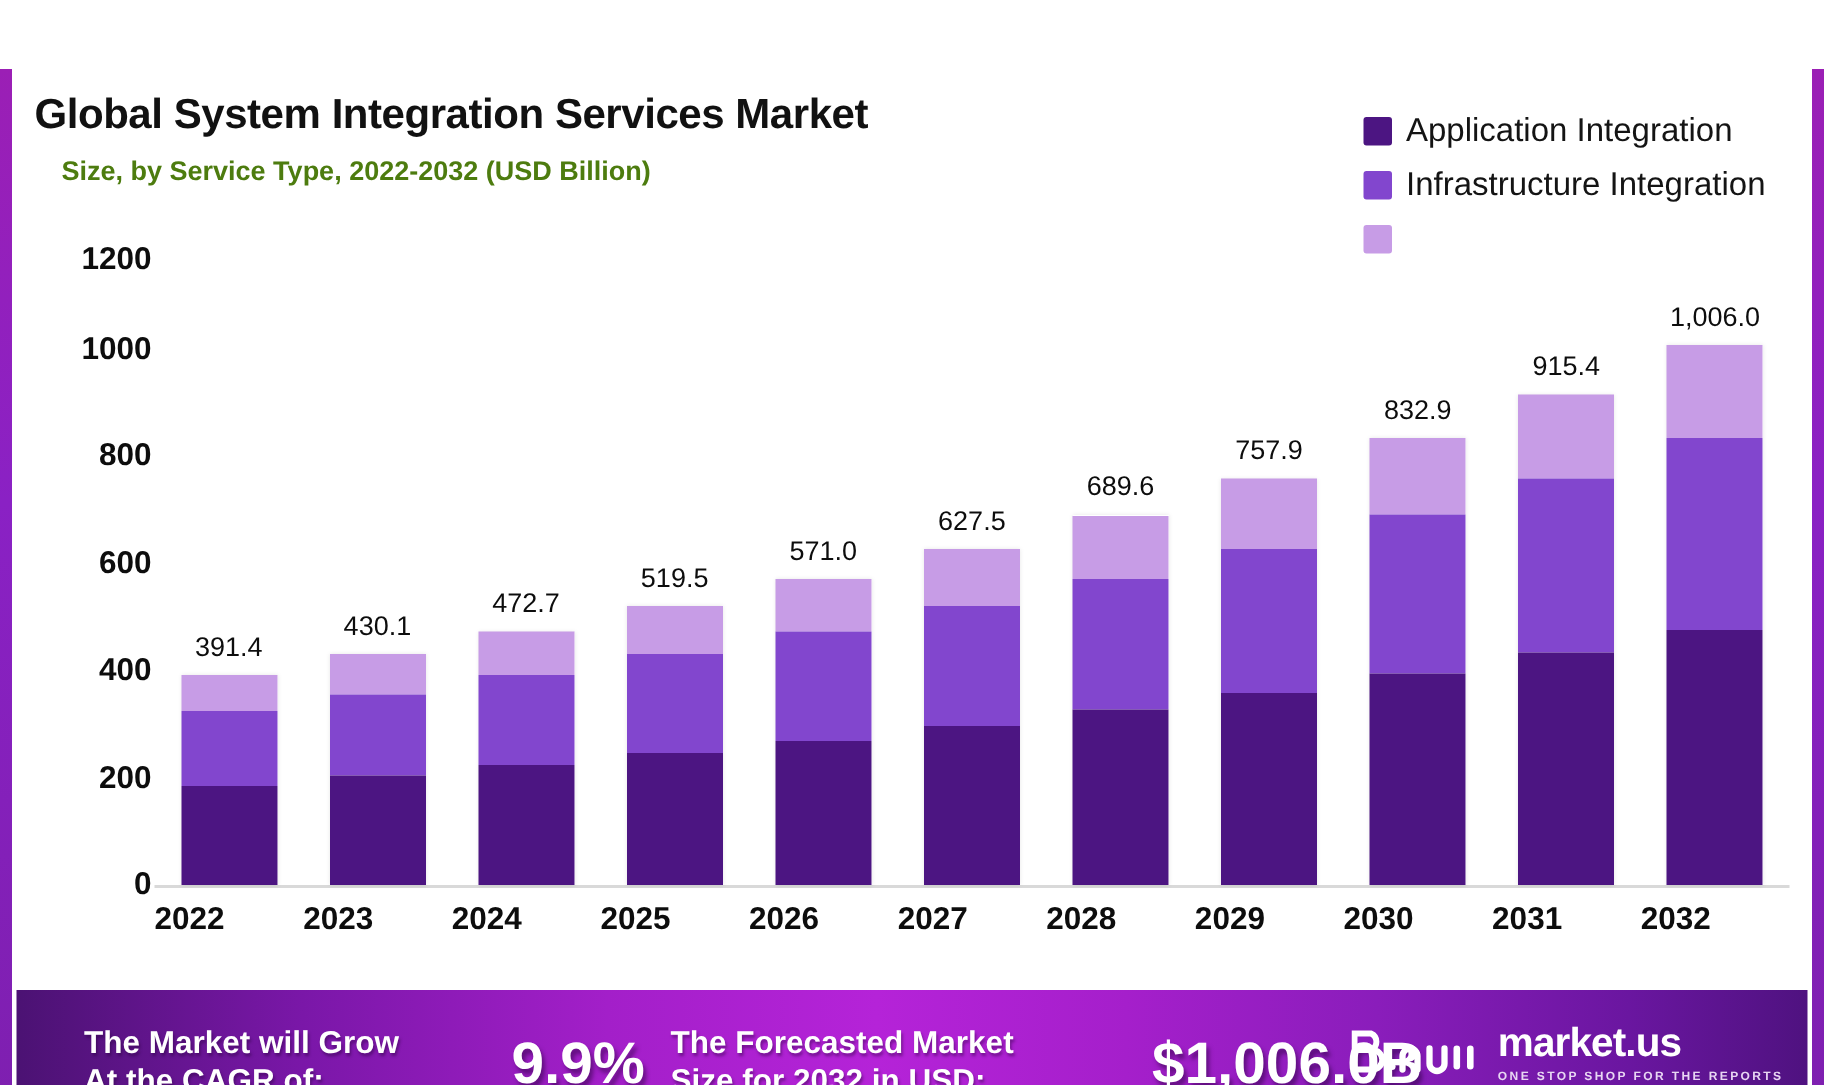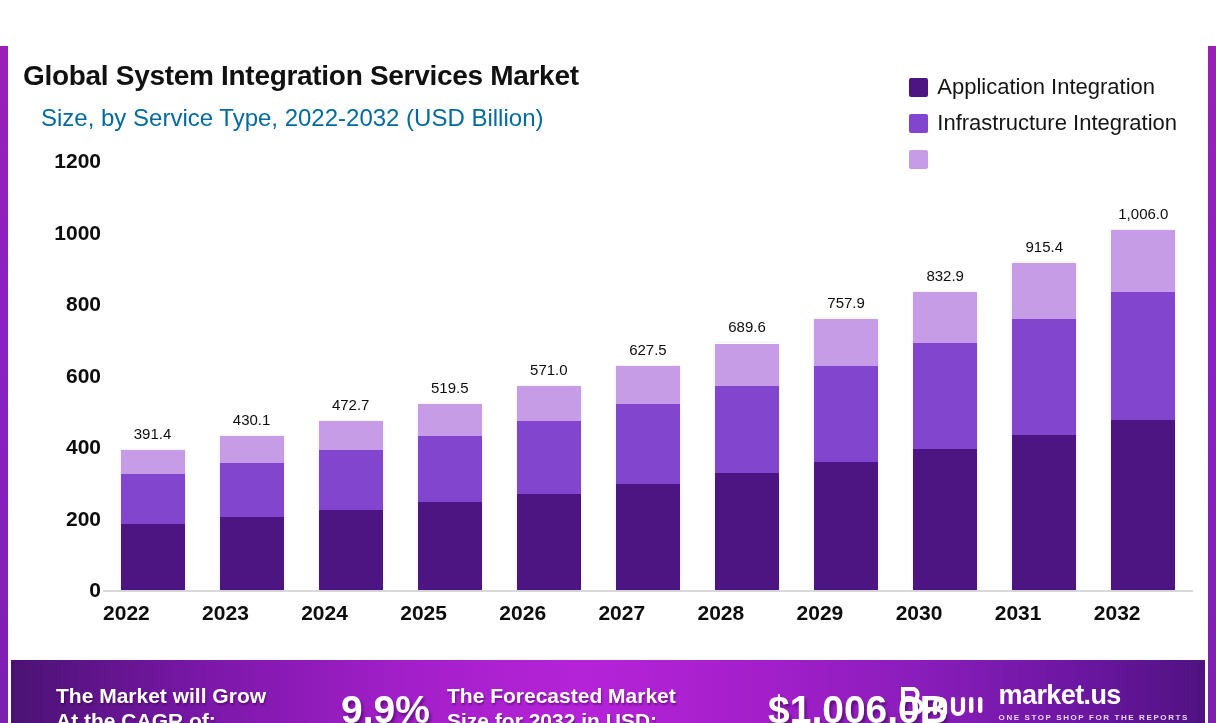--- a/index.html
+++ b/index.html
@@ -61,23 +61,23 @@
     font-size: 28px;
     font-weight: bold;
     color: #111111;
     letter-spacing: -0.3px;
     white-space: nowrap;
   }
   .subtitle {
     position: absolute;
     left: 30px;
     top: 58px;
-    font-size: 24px;
-    font-weight: normal;
-    color: #0369a1;
+    font-size: 18px;
+    font-weight: bold;
+    color: #4d7c0f;
     white-space: nowrap;
   }
 
   
   .legend {
     position: absolute;
     right: 28px;
     top: 24px;
     display: flex;
     flex-direction: column;
@@ -152,21 +152,21 @@
     display: flex;
     flex-direction: column;
     justify-content: flex-end;
     align-items: center;
   }
   .bar-total-label {
     position: absolute;
     left: 0;
     width: 99px;
     text-align: center;
-    font-size: 15px;
+    font-size: 18px;
     color: #0d0d0d;
     white-space: nowrap;
   }
   .bar-stack {
     position: relative;
     width: 64px;
     display: flex;
     flex-direction: column;
     justify-content: flex-end;
     box-shadow: 0 0 3px rgba(0,0,0,0.10);
@@ -303,21 +303,21 @@
       </div>
 
     <div class="plot">
       <div class="y-axis" id="y-axis">
           <div class="y-tick" style="top: 429px;">0</div>
           <div class="y-tick" style="top: 357.5px;">200</div>
           <div class="y-tick" style="top: 286px;">400</div>
           <div class="y-tick" style="top: 214.5px;">600</div>
           <div class="y-tick" style="top: 143px;">800</div>
           <div class="y-tick" style="top: 71.5px;">1000</div>
-          <div class="y-tick" style="top: 0px;">1200</div>
+          <div class="y-tick" style="top: 12px;">1200</div>
         </div>
       <div class="axis-line"></div>
       <div class="bars" id="bars">
           <div class="bar-col">
             <div class="bar-total-label" style="bottom: 147.925px;">391.4</div>
             <div class="bar-stack" style="height: 139.925px;">
               <div class="seg light" style="height: 24.0598px; background: rgb(199, 156, 230);"></div>
               <div class="seg mid" style="height: 49.7283px; background: rgb(130, 70, 206);"></div>
               <div class="seg dark" style="height: 66.1375px; background: rgb(76, 21, 130);"></div>
             </div>

